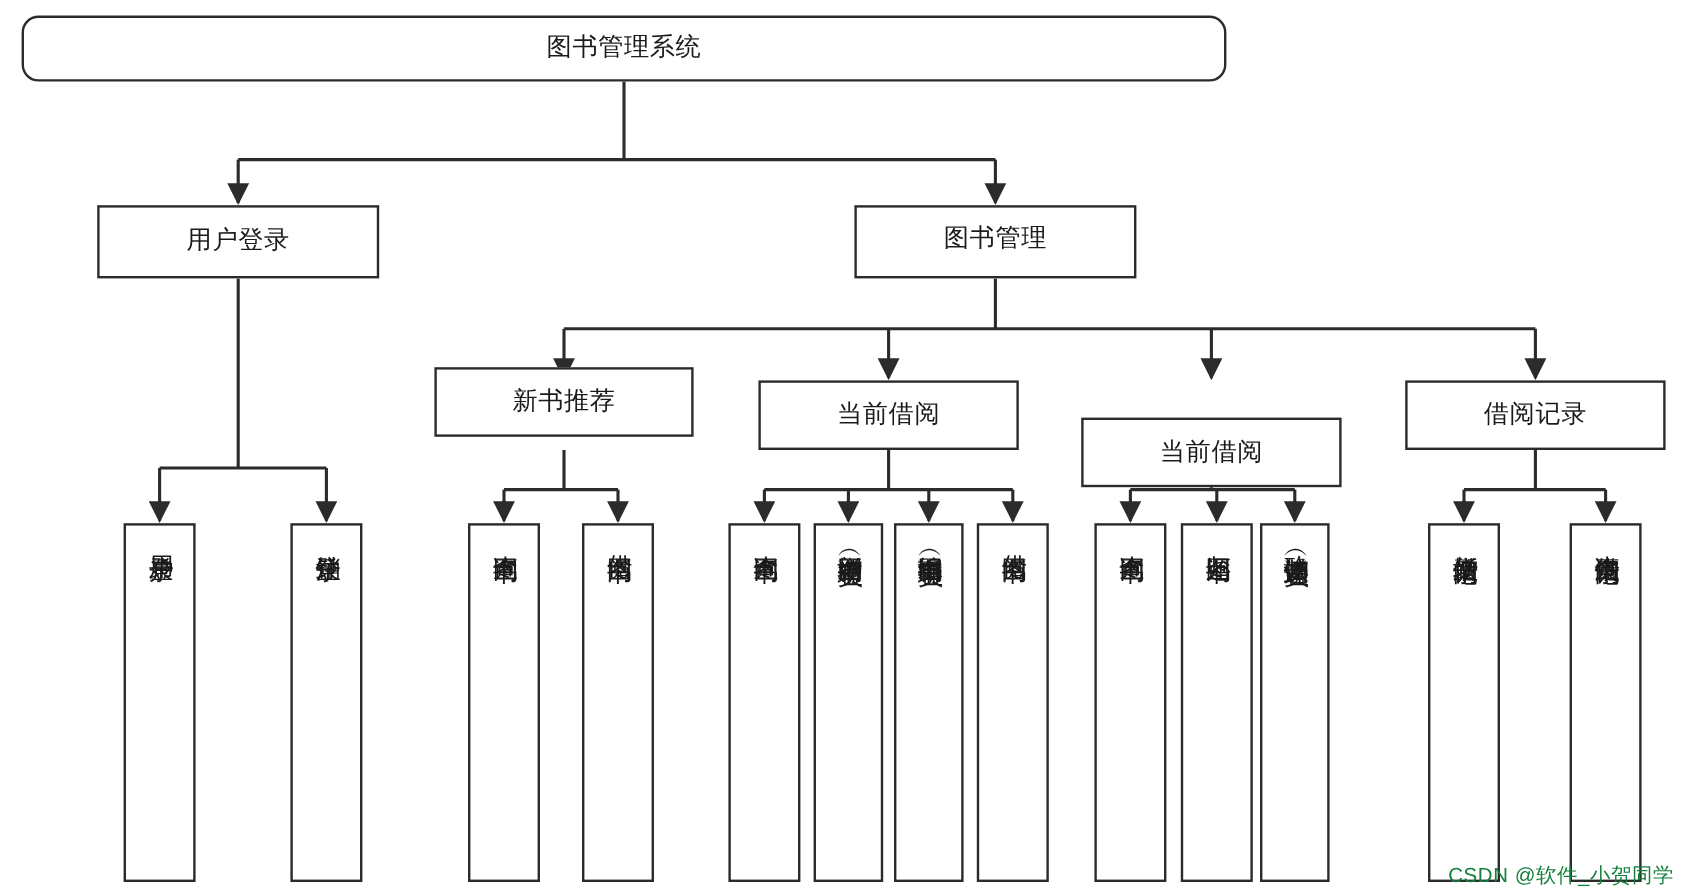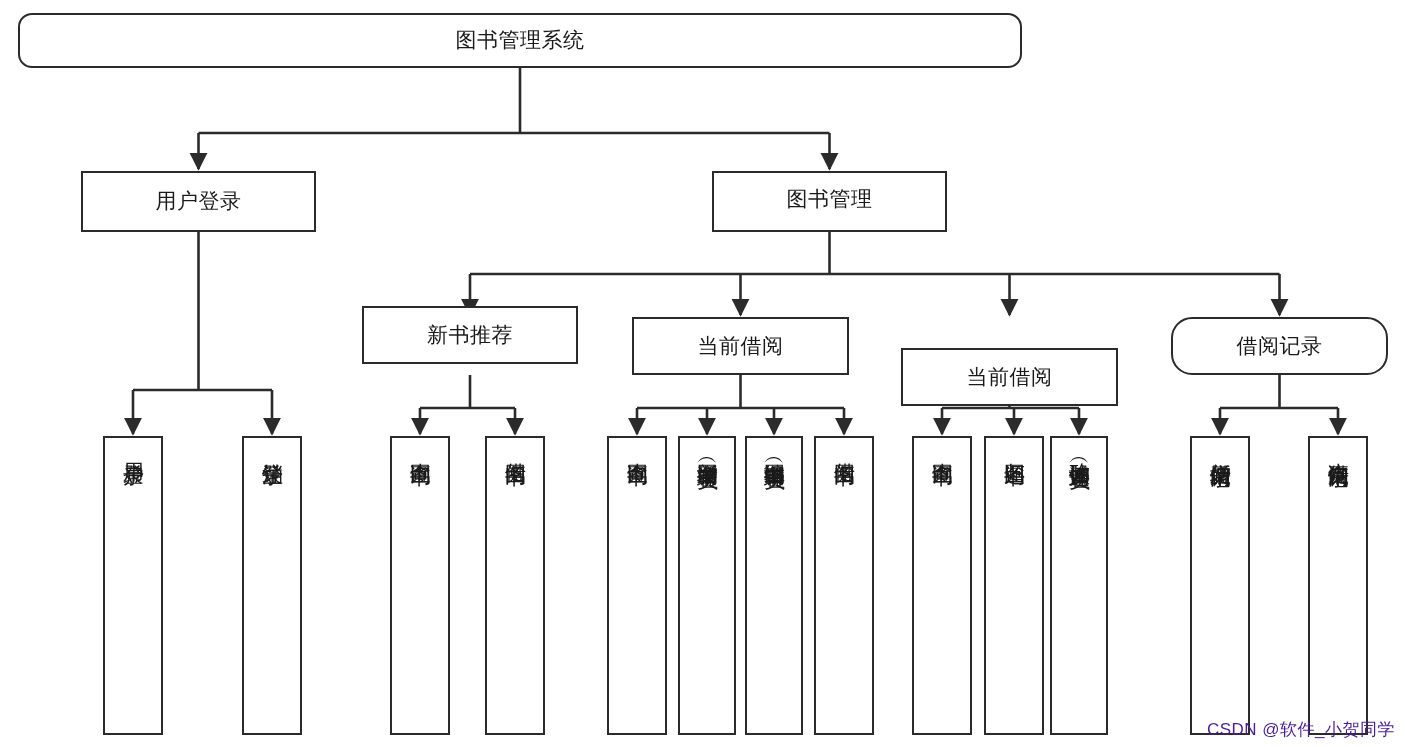--- a/index.html
+++ b/index.html
@@ -57,21 +57,21 @@
     font-size: 21px;
     line-height: 1.18;
     letter-spacing: 1px;
     white-space: pre;
   }
   #watermark {
     position: absolute;
     right: 10px;
     bottom: 6px;
     font-size: 17px;
-    color: #4c1d95;
+    color: #15803d;
     letter-spacing: 0.5px;
     z-index: 5;
     white-space: nowrap;
     margin-left: 17px;
   }
 </style>
 </head>
 <body>
 
 <div id="canvas">
@@ -130,21 +130,21 @@
       </div>
       <div class="node horizontal" style="left: 362px; top: 306px; width: 216px; height: 58px;">
         <span class="label">新书推荐</span>
       </div>
       <div class="node horizontal" style="left: 632px; top: 317px; width: 217px; height: 58px;">
         <span class="label">当前借阅</span>
       </div>
       <div class="node horizontal" style="left: 901px; top: 317px; width: 217px; height: 58px; margin-top: 31px;">
         <span class="label">当前借阅</span>
       </div>
-      <div class="node horizontal" style="left: 1171px; top: 317px; width: 217px; height: 58px; border-radius: 21px;">
+      <div class="node horizontal" style="left: 1171px; top: 317px; width: 217px; height: 58px;">
         <span class="label">借阅记录</span>
       </div>
       <div class="node vertical" style="left: 103px; top: 436px; width: 60px; height: 299px;">
         <span class="label">用户登录</span>
       </div>
       <div class="node vertical" style="left: 242px; top: 436px; width: 60px; height: 299px;">
         <span class="label">注销登录</span>
       </div>
       <div class="node vertical" style="left: 390px; top: 436px; width: 60px; height: 299px;">
         <span class="label">查询图书</span>

